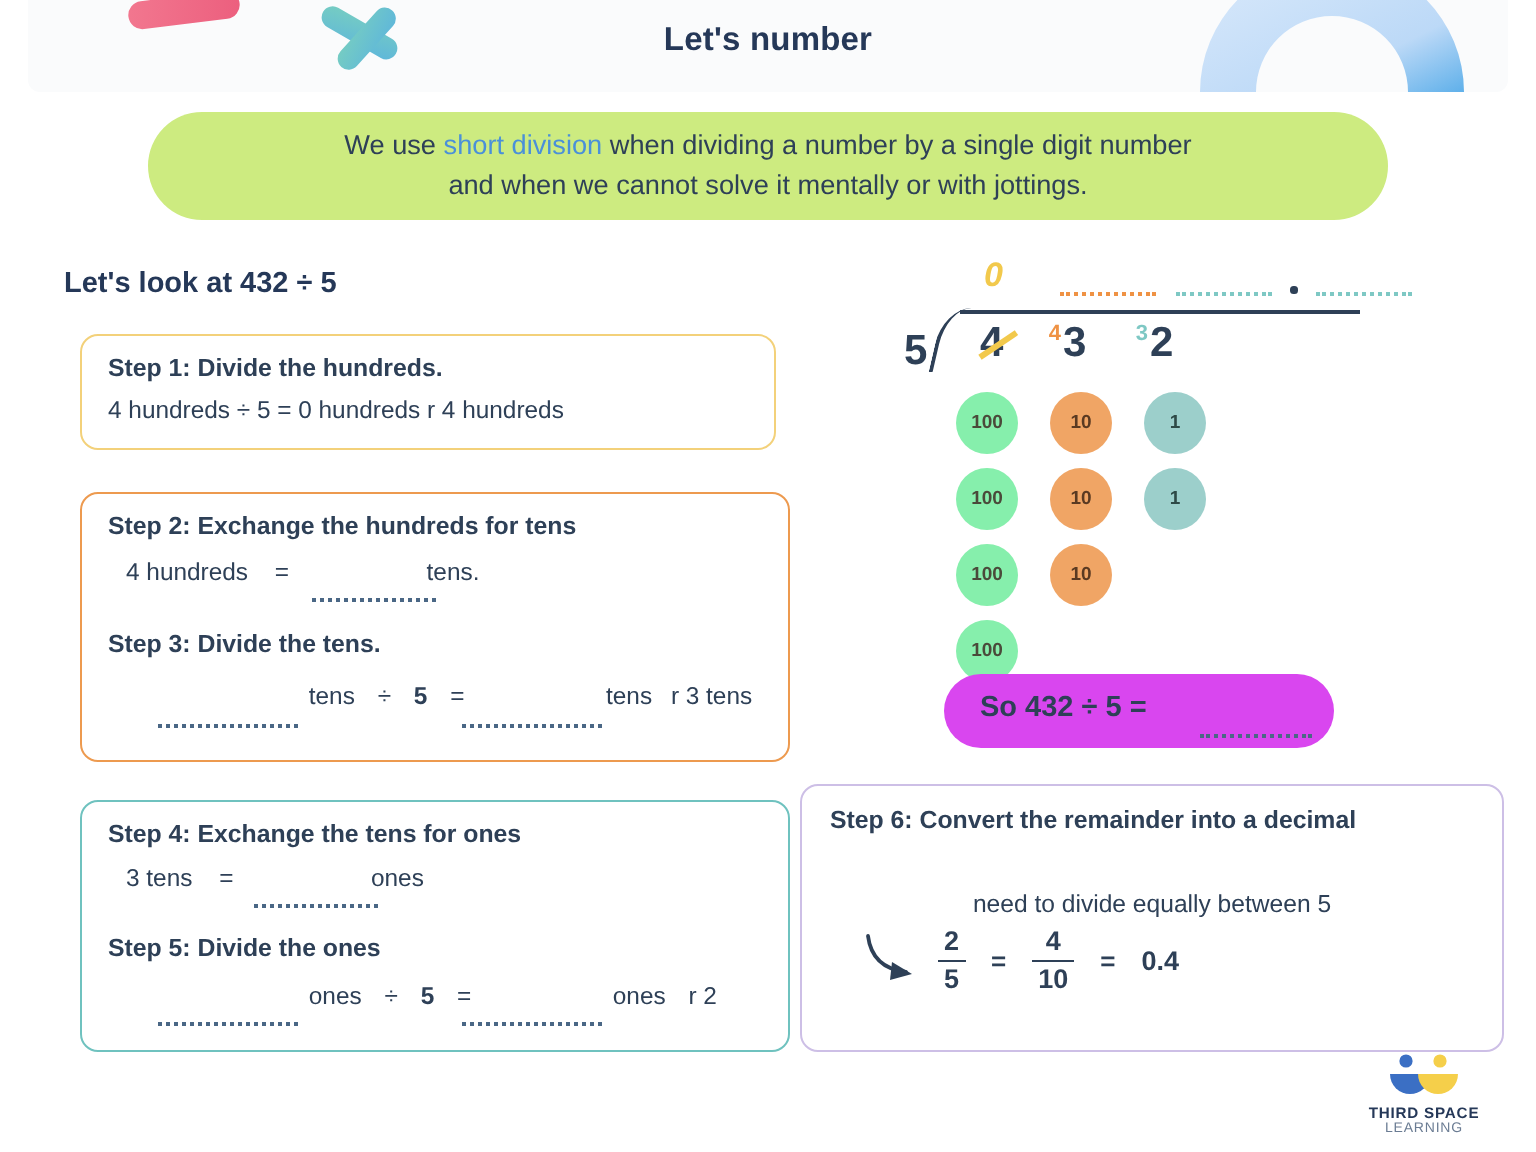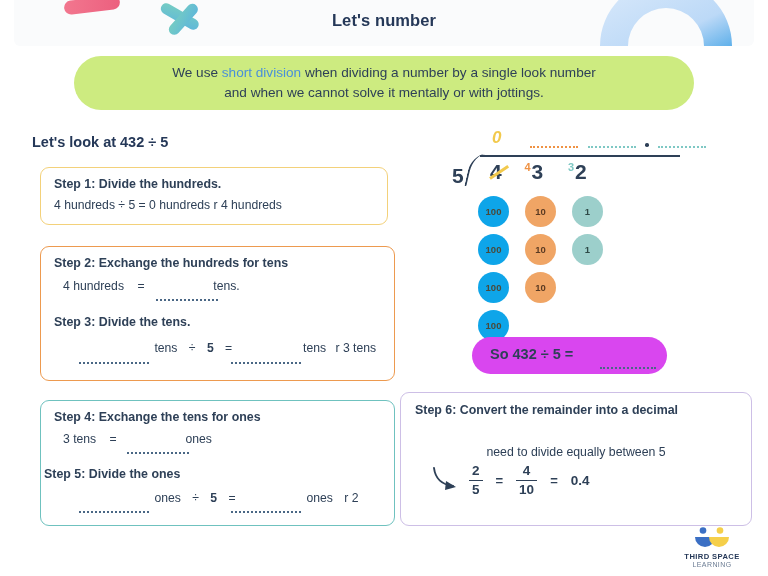--- a/index.html
+++ b/index.html
@@ -177,21 +177,21 @@
   .counter {
     width: 31px; height: 31px;
     border-radius: 50%;
     display: flex;
     align-items: center;
     justify-content: center;
     font-size: 9.5px;
     font-weight: bold;
     color: #4a4a3a;
   }
-  .c-100 { background: #0ea5e9; }
+  .c-100 { background: #86efac; }
   .c-10  { background: #f0a565; color: #5a3a22; }
   .c-1   { background: #9ccfcb; color: #2e4a47; }
   .c-empty { width: 31px; height: 31px; }
 
   
   .so-box {
     position: absolute;
     left: 472px; top: 337px;
     width: 195px; height: 37px;
     background: #d946ef;
@@ -258,21 +258,21 @@
         </linearGradient>
       </defs>
       <path d="M8 80 A 66 66 0 0 1 140 80 L112 80 A 38 38 0 0 0 36 80 Z" fill="url(#bg1)"></path>
     </svg>
   </div>
   <div class="header-title">Let's number</div>
 </div>
 
 <div class="banner">
   <div class="banner-line">
-    <span>We use </span><span class="hl">short division</span><span> when dividing a number by a single look number</span>
+    <span>We use </span><span class="hl">short division</span><span> when dividing a number by a single digit number</span>
   </div>
   <div class="banner-line">and when we cannot solve it mentally or with jottings.</div>
 </div>
 
 <div class="subtitle">Let's look at 432 ÷ 5</div>
 
 <div class="step-box box-step1">
   <div class="step-title" style="position:absolute;left:13px;top:9px;">Step 1: Divide the hundreds.</div>
   <div class="step-text" style="position:absolute;left:13px;top:30px;">4 hundreds ÷ 5 = 0 hundreds r 4 hundreds</div>
 </div>
@@ -308,21 +308,21 @@
   <div class="step-title" style="position:absolute;left:13px;top:9px;">Step 4: Exchange the tens for ones</div>
 
   <div style="position:absolute;left:22px;top:31px;" class="step-text">
     <span>3 tens</span>
     <span style="margin:0 10px;">=</span>
     <span style="display:inline-block;width:52px;"></span>
     <span>ones</span>
   </div>
   <div class="blank-abs" style="left:86px;top:51px;width:62px;"></div>
 
-  <div class="step-title" style="position:absolute;left:3px;top:66px;">Step 5: Divide the ones</div>
+  <div class="step-title" style="position:absolute;left:13px;top:66px;">Step 5: Divide the ones</div>
 
   <div style="position:absolute;left:100px;top:90px;" class="step-text">
     <span style="display:inline-block;width:10px;"></span>
     <span>ones</span>
     <span style="margin:0 8px;">÷</span>
     <span style="font-weight:bold;">5</span>
     <span style="margin:0 8px;">=</span>
     <span style="display:inline-block;width:56px;"></span>
     <span>ones</span>
     <span style="margin-left:8px;margin-top:48px;">r 2</span>

